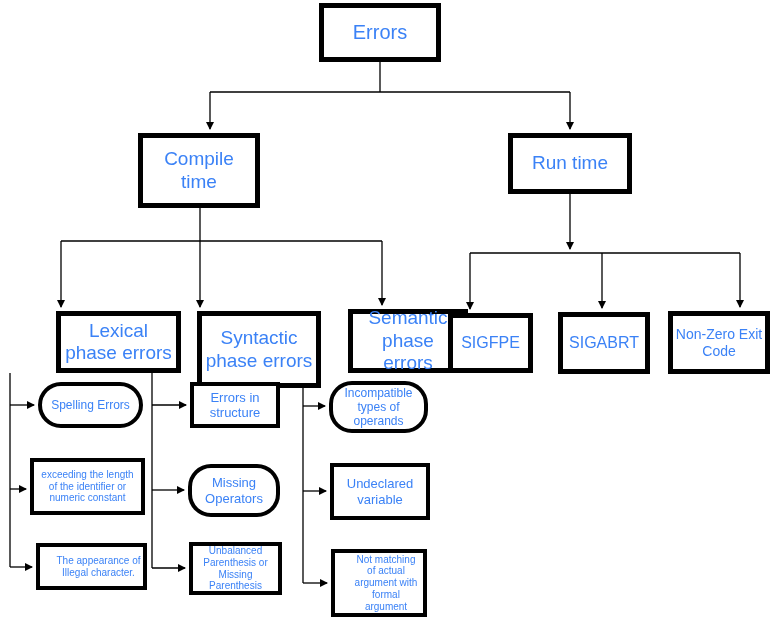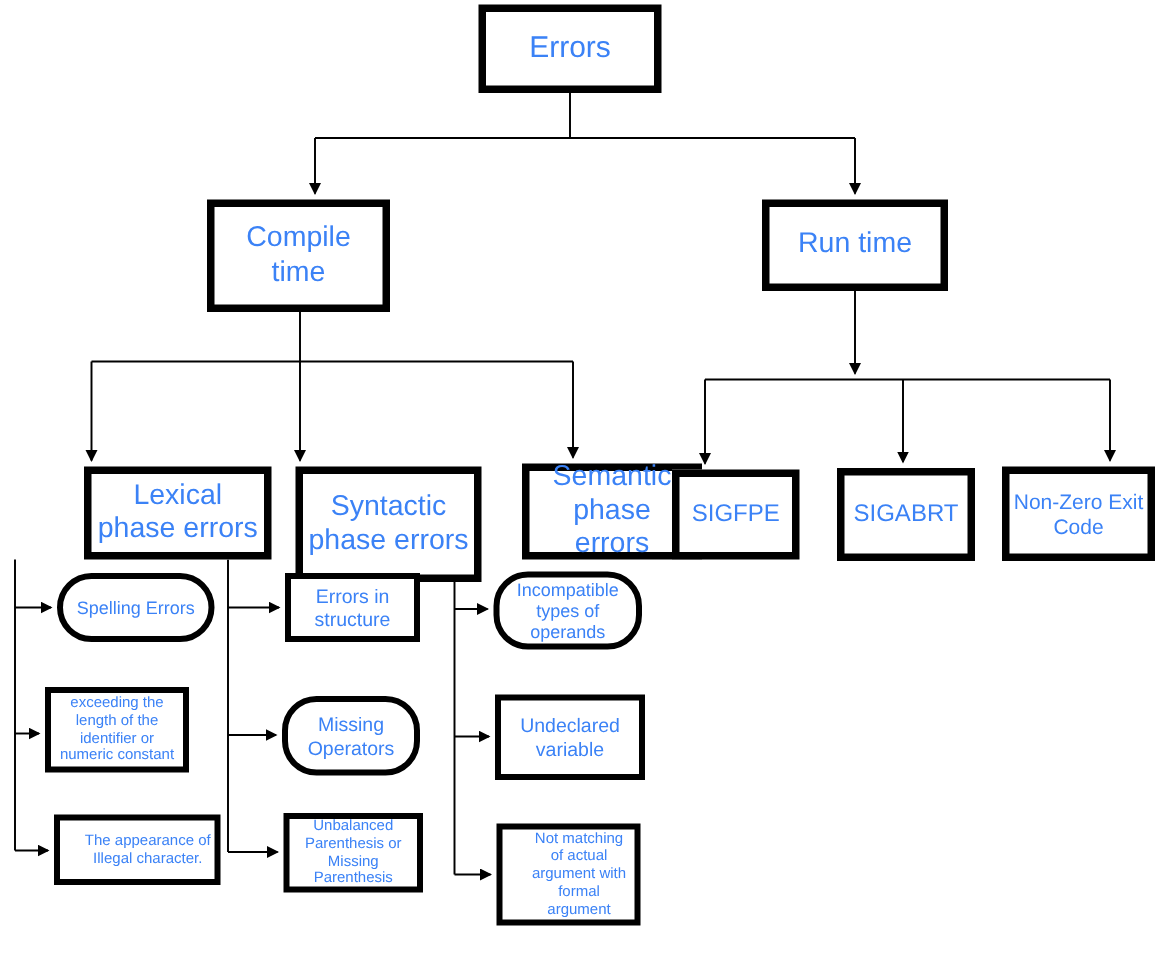--- a/index.html
+++ b/index.html
@@ -28,21 +28,21 @@
   .n-errors      {left:319px;top:3px;  width:122px;height:59px;}
   .n-compile     {left:138px;top:133px;width:122px;height:75px;}
   .n-run         {left:508px;top:133px;width:124px;height:61px;text-align:center;}
   .n-lexical     {left:8px;  top:311px;width:125px;height:62px;}
   .n-syntactic   {left:149px;top:311px;width:124px;height:77px;}
   .n-semantic    {left:300px;top:309px;width:120px;height:64px;}
   .n-sigfpe      {left:448px;top:313px;width:85px; height:60px;}
   .n-sigabrt     {left:558px;top:312px;width:92px; height:62px;}
   .n-nonzero     {left:668px;top:311px;width:102px;height:63px;}
   .n-spelling    {left:38px; top:382px;width:105px;height:46px;}
-  .n-exceeding   {left:30px; top:458px;width:96px;height:57px;}
+  .n-exceeding   {left:30px; top:458px;width:115px;height:57px;}
   .n-appearance  {left:36px; top:543px;width:111px;height:47px;}
   .n-structure   {left:190px;top:382px;width:90px; height:46px;}
   .n-missingop   {left:188px;top:464px;width:92px; height:53px;border-radius:23px;}
   .n-unbalanced  {left:189px;top:542px;width:93px; height:53px;}
   .n-incompat    {left:329px;top:381px;width:99px; height:52px;}
   .n-undeclared  {left:330px;top:463px;width:100px;height:57px;}
   .n-notmatching {left:331px;top:549px;width:96px; height:68px;}
 </style>
 </head>
 <body>

